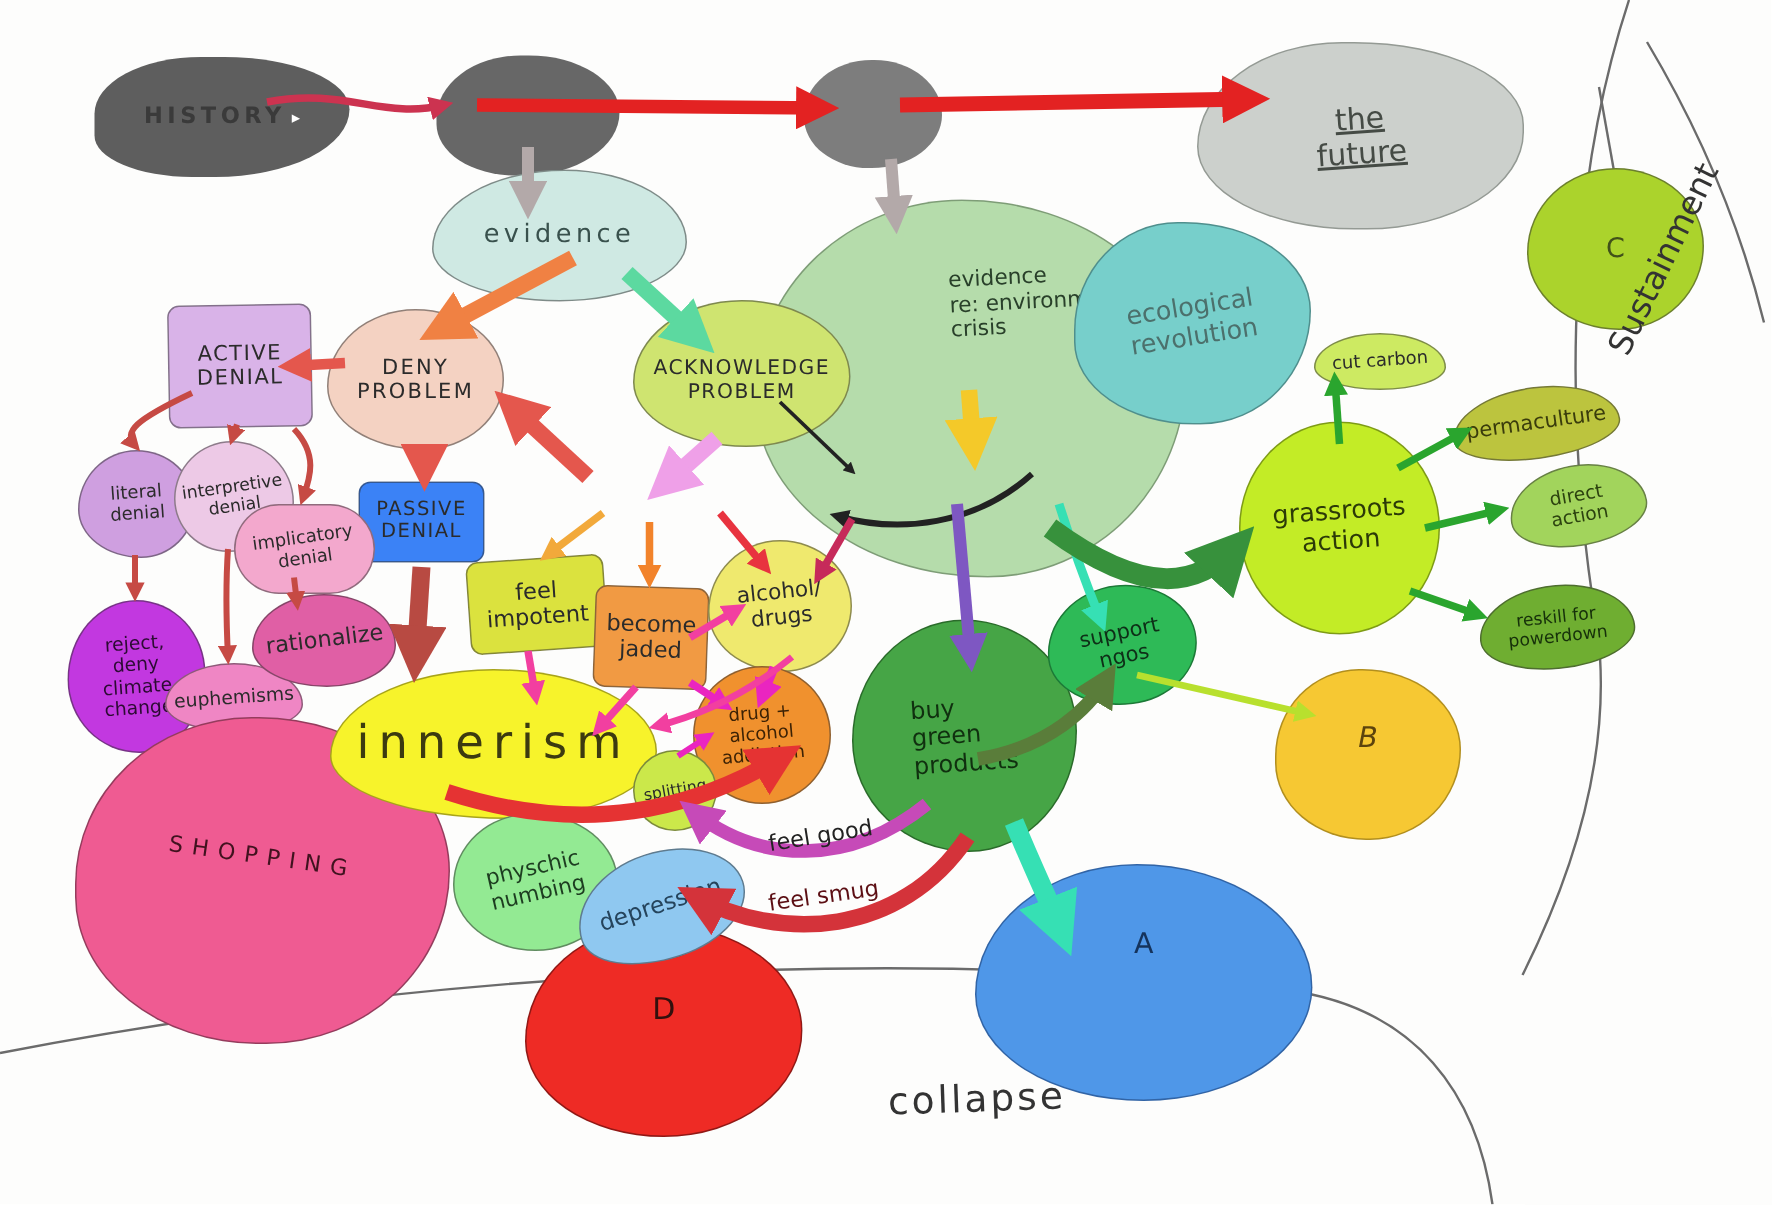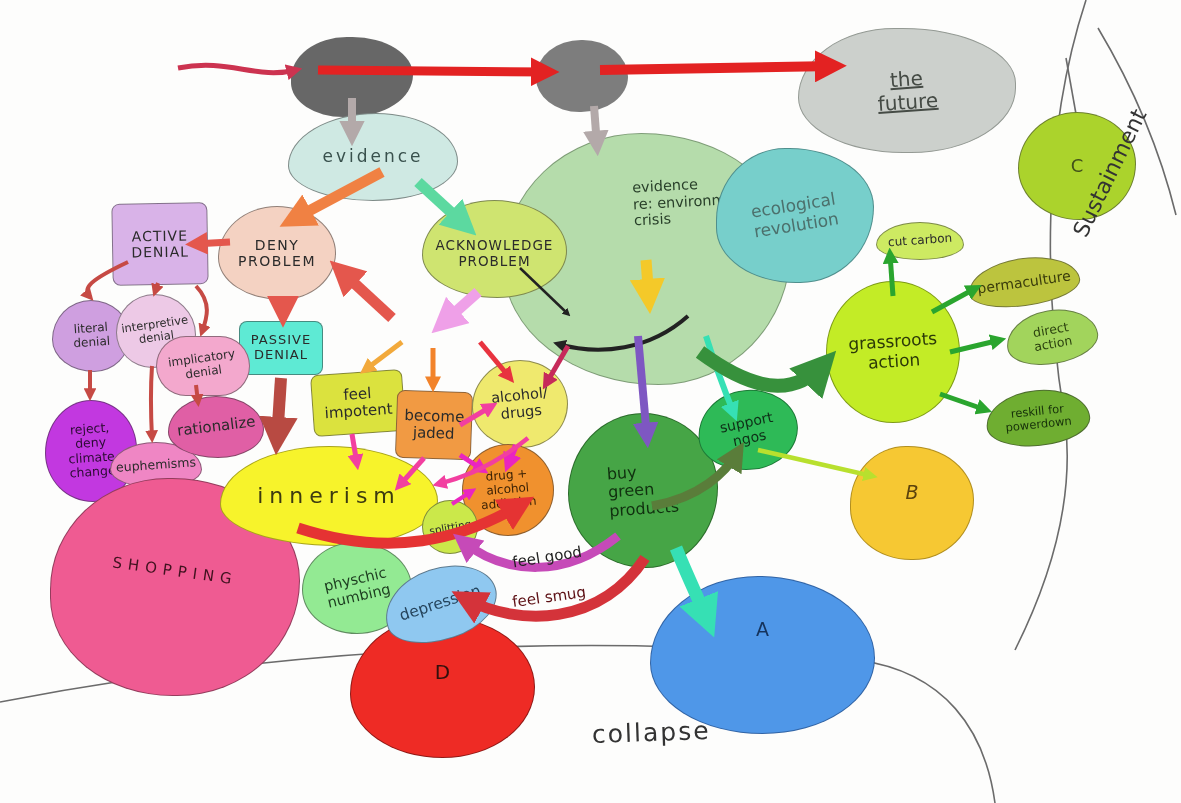--- a/index.html
+++ b/index.html
@@ -19,20 +19,24 @@
 
 <div id="canvas">
 
   <svg id="underlay" class="layer" width="1181" height="803">
     <path d="M0 702 C 280 648, 600 630, 858 660 C 945 672, 985 730, 995 803" fill="none" stroke="#6b6b6b" stroke-width="1.6"></path>
     <path d="M1086 0 C 1040 140, 1045 300, 1065 420 C 1075 500, 1050 580, 1015 650" fill="none" stroke="#6b6b6b" stroke-width="1.6"></path>
     <path d="M1098 28 C 1135 90, 1160 150, 1176 215" fill="none" stroke="#6b6b6b" stroke-width="1.6"></path>
     <path d="M1066 58 L 1076 114" fill="none" stroke="#6b6b6b" stroke-width="1.6"></path>
   </svg>
 
+  <div class="blob" style="left:63px;top:38px;width:170px;height:80px;background:#5e5e5e;border:none;border-radius:46% 54% 58% 42%/52% 48% 62% 38%;">
+    <span class="lbl" style="color:#3a3a3a;font-size:15px;letter-spacing:3px;font-weight:bold;">HISTORY</span>
+    <span style="color:#fff;font-size:11px;margin-left:4px;">▸</span>
+  </div>
 
   <div class="blob" style="left:291px;top:37px;width:122px;height:80px;background:#676767;border:none;border-radius:48% 52% 55% 45%/55% 50% 55% 45%;"></div>
 
   <div class="blob" style="left:536px;top:40px;width:92px;height:72px;background:#7d7d7d;border:none;border-radius:50% 50% 52% 48%/52% 52% 50% 48%;"></div>
 
   <div class="blob" style="left:798px;top:28px;width:218px;height:125px;background:#ccd0cc;border:1.6px solid #949a94;border-radius:46% 54% 50% 50%/58% 46% 54% 46%;">
     <span class="lbl" style="font-size:20px;color:#454b45;text-decoration:underline;transform:rotate(-4deg);">the
 future</span>
   </div>
 
@@ -63,21 +67,21 @@
   <div class="blob" style="left:218px;top:206px;width:118px;height:94px;background:#f4d2c2;border-radius:50% 50% 46% 54%/55% 50% 50% 45%;">
     <span class="lbl" style="font-size:14px;letter-spacing:1.5px;">DENY
 PROBLEM</span>
   </div>
 
   <div class="blob" style="left:422px;top:200px;width:145px;height:98px;background:#cfe470;border-radius:50% 50% 48% 52%/56% 52% 48% 44%;">
     <span class="lbl" style="font-size:13.5px;letter-spacing:1px;margin-top:10px;">ACKNOWLEDGE
 PROBLEM</span>
   </div>
 
-  <div class="blob box" style="left:239px;top:321px;width:84px;height:54px;background:#5eead4;">
+  <div class="blob box" style="left:239px;top:321px;width:84px;height:54px;background:#3b82f6;">
     <span class="lbl" style="font-size:13px;letter-spacing:1px;">PASSIVE
 DENIAL</span>
   </div>
 
 
 
   <div class="blob" style="left:52px;top:300px;width:78px;height:72px;background:#cf9fe0;border-radius:50% 50% 46% 54%/55% 50% 50% 45%;">
     <span class="lbl" style="font-size:12px;transform:rotate(-4deg);">literal
 denial</span>
   </div>
@@ -120,21 +124,21 @@
   <div class="blob" style="left:472px;top:360px;width:96px;height:88px;background:#efe96e;border-radius:50% 50% 48% 52%/54% 50% 50% 46%;">
     <span class="lbl" style="font-size:14.5px;transform:rotate(-6deg);">alcohol/
 drugs</span>
   </div>
 
   <div class="blob" style="left:50px;top:478px;width:250px;height:218px;background:#ef5b92;border:1.6px solid rgba(60,30,40,.5);border-radius:48% 52% 50% 50%/52% 48% 54% 46%;">
     <span class="lbl" style="font-size:15px;letter-spacing:6px;color:#41121f;transform:rotate(8deg);margin-top:-30px;">SHOPPING</span>
   </div>
 
   <div class="blob" style="left:220px;top:446px;width:218px;height:100px;background:#f7f32b;border:1.5px solid rgba(90,85,10,.5);border-radius:50% 50% 46% 54%/58% 55% 45% 42%;">
-    <span class="lbl" style="font-size:22px;letter-spacing:6px;color:#3c3a10;">innerism</span>
+    <span class="lbl" style="font-size:31px;letter-spacing:6px;color:#3c3a10;">innerism</span>
   </div>
 
   <div class="blob" style="left:462px;top:444px;width:92px;height:92px;background:#f0912e;border-radius:50%;">
     <span class="lbl" style="font-size:12px;transform:rotate(-5deg);color:#3c2205;">drug +
 alcohol
 addiction</span>
   </div>
 
   <div class="blob" style="left:422px;top:500px;width:56px;height:54px;background:#cbe84a;border-radius:50%;">
     <span class="lbl" style="font-size:10.5px;transform:rotate(-10deg);">splitting</span>

